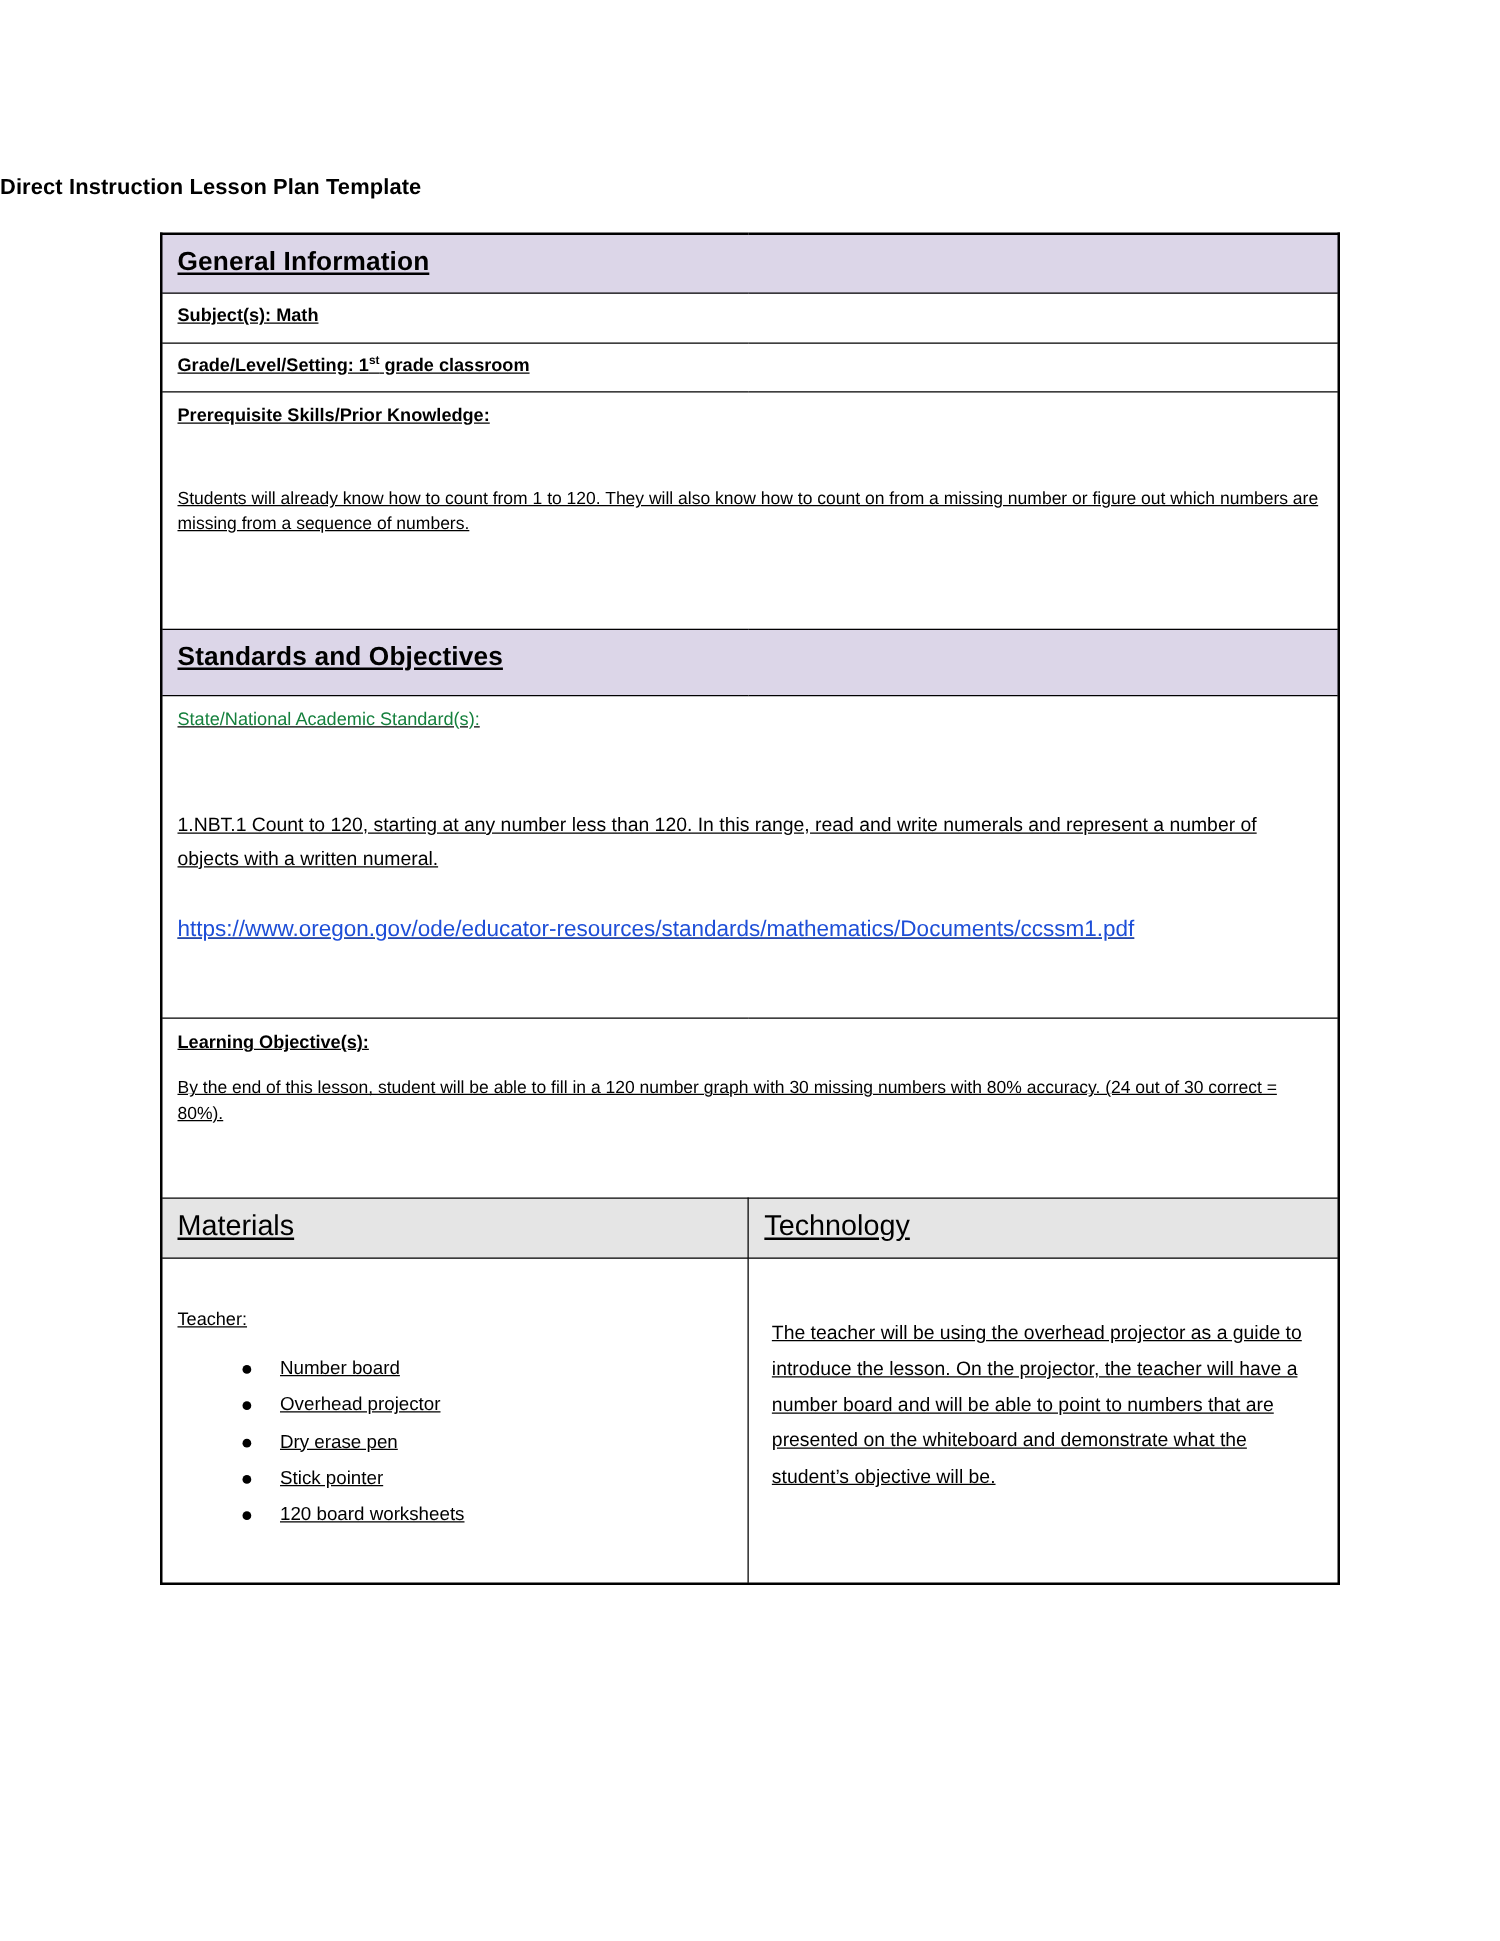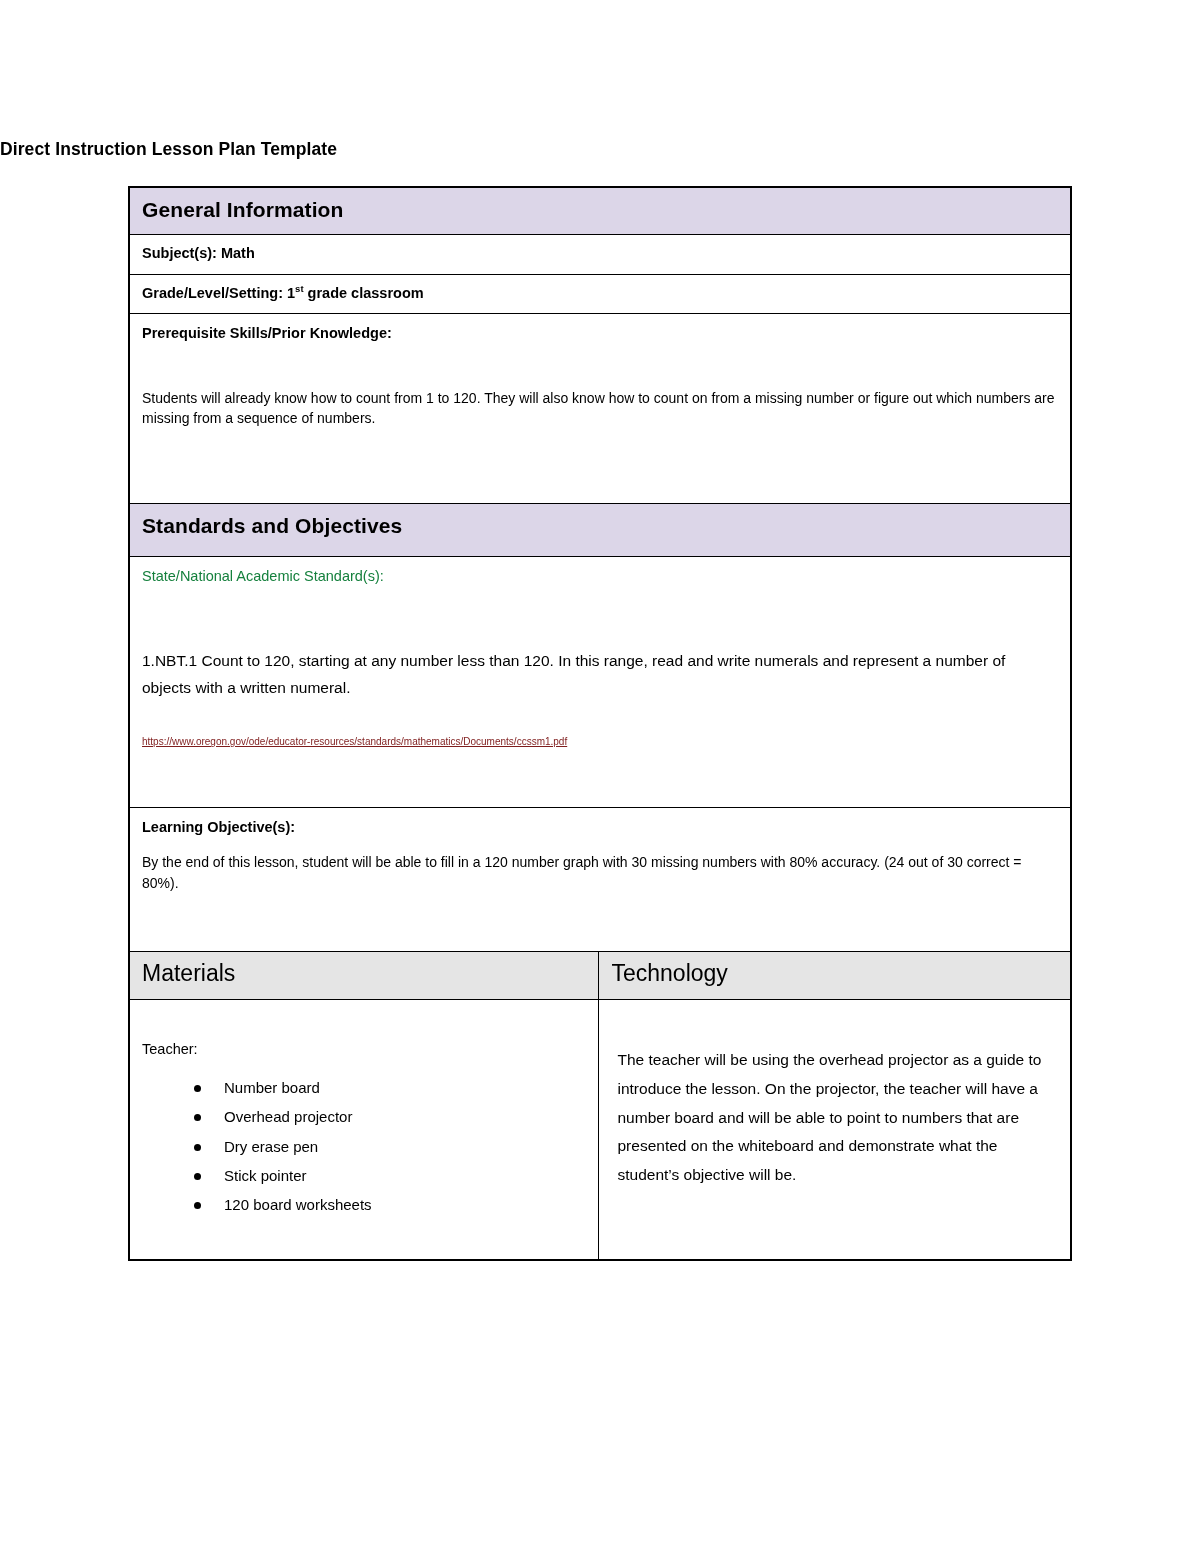--- a/index.html
+++ b/index.html
@@ -42,20 +42,21 @@
     top: 186px;
     width: 944px;
     border-collapse: collapse;
     table-layout: fixed;
     border: 2.5px solid #000;
   }
   .lp-table td {
     border: 1.6px solid #000;
     padding: 0;
     vertical-align: top;
+    text-decoration: underline;
   }
 
   .section-head {
     background: #dcd6e8;
     font-size: 21px;
     font-weight: bold;
     letter-spacing: 0.1px;
     padding: 10px 12px 12px 12px !important;
     line-height: 1.15;
   }
@@ -98,22 +99,22 @@
     font-size: 15.5px;
     line-height: 1.75;
     font-weight: normal;
   }
   .spacer-lg { height: 46px; }
   .spacer-md { height: 30px; }
   .spacer-sm { height: 16px; }
   .spacer-xl { height: 62px; }
 
   .ext-link {
-    font-size: 10px;
-    color: #7f1d1d;
+    font-size: 18px;
+    color: #1d4ed8;
     text-decoration: underline;
     word-break: break-all;
     line-height: 1.4;
   }
 
   .mt-head {
     background: #e5e5e5;
     font-size: 23px;
     font-weight: normal;
     padding: 9px 12px 13px 12px !important;

